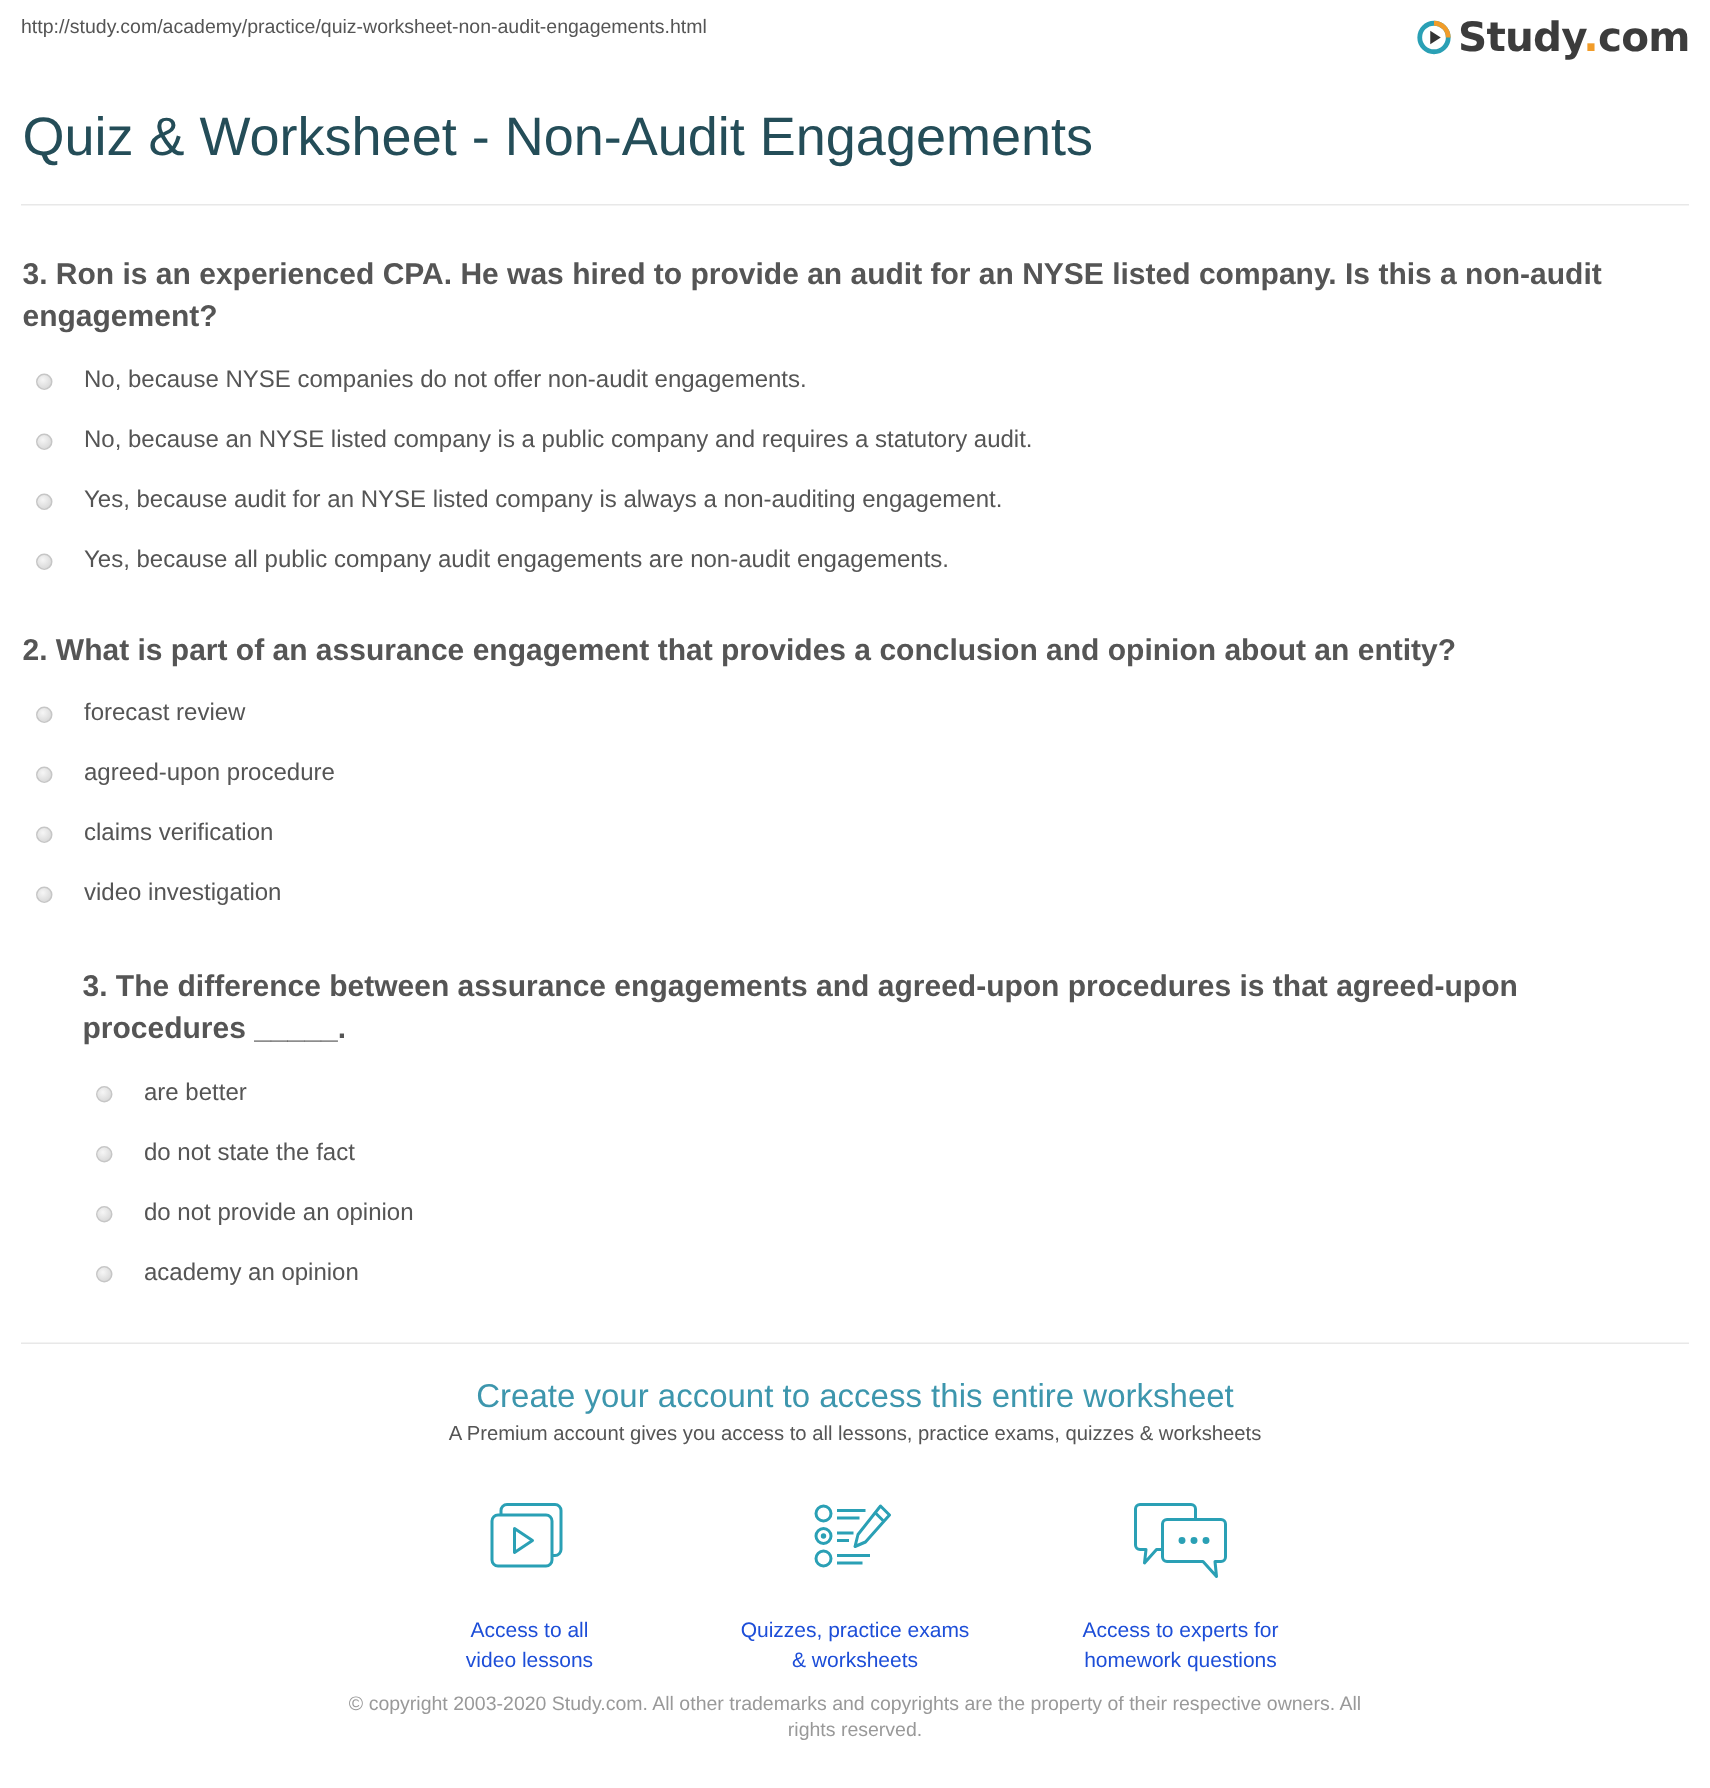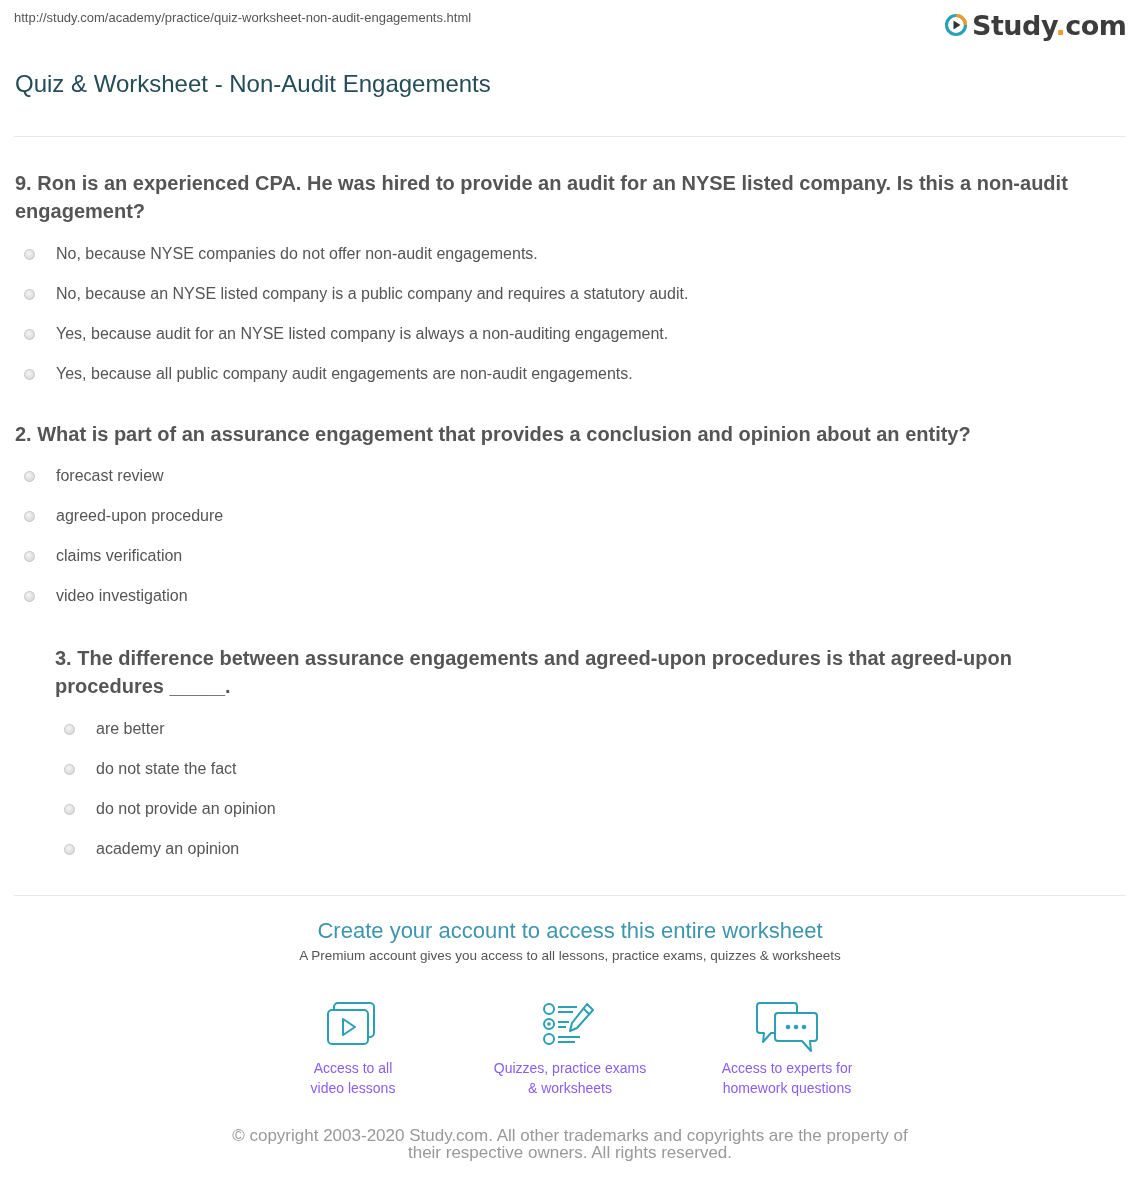--- a/index.html
+++ b/index.html
@@ -24,21 +24,21 @@
     .logo-icon { width: 24px; height: 24px; margin-right: 4px; }
     .logo-text {
       font-family: "DejaVu Sans", sans-serif;
       font-size: 27px; font-weight: bold; color: #3c3c3c;
       letter-spacing: -0.5px;
     }
     .logo-text .dot { color: #f19c29; }
     .page-title {
       position: absolute; left: 15px; top: 70px;
       font-family: "Liberation Sans", sans-serif;
-      font-size: 24px; color: #244d58;
+      font-size: 36px; color: #244d58;
       font-weight: normal;
     }
     .divider {
       position: absolute; left: 14px; right: 14px;
       height: 1px; background: #e8e8e8;
     }
     .question {
       position: absolute; left: 15px; right: 20px;
     }
     .q-text {
@@ -76,30 +76,30 @@
     .features {
       position: absolute; top: 1000px; left: 0; right: 0;
       display: flex; justify-content: center;
     }
     .feature {
       width: 217px; text-align: center;
       display: flex; flex-direction: column; align-items: center;
     }
     .feature svg { width: 66px; height: 54px; display: block; }
     .feature-label {
-      margin-top: 4px;
-      font-family: "Liberation Sans", sans-serif;
-      font-size: 14px; color: #8b5cf6; line-height: 20px;
+      margin-top: 22px;
+      font-family: "Liberation Sans", sans-serif;
+      font-size: 14px; color: #1d4ed8; line-height: 20px;
       white-space: pre-line;
     }
     .copyright {
       position: absolute; left: 215px; width: 710px; top: 1127px;
       text-align: center;
       font-family: "Liberation Sans", sans-serif;
-      font-size: 17px; color: #999; line-height: 17px;
+      font-size: 13px; color: #999; line-height: 17px;
     }
   </style>
 </head>
 <body>
 
 <div class="url">http://study.com/academy/practice/quiz-worksheet-non-audit-engagements.html</div>
 
 <div class="logo">
   <svg class="logo-icon" viewBox="0 0 24 24">
     <circle cx="12" cy="12" r="9.5" fill="none" stroke="#2aa0b5" stroke-width="3.2"></circle>
@@ -107,21 +107,21 @@
     <path d="M9.5 7.5 L16.5 12 L9.5 16.5 Z" fill="#333"></path>
   </svg>
   <span class="logo-text"><span>Study</span><span class="dot">.</span><span>com</span></span>
 </div>
 
 <h1 class="page-title">Quiz &amp; Worksheet - Non-Audit Engagements</h1>
 
 <div class="divider" style="top:136px;"></div>
 
 <div class="question" style="top:169px;">
-  <div class="q-text">9. Ron is an experienced CPA. He was hired to provide an audit for an NYSE listed company. Is this a non-audit engagement?</div>
+  <div class="q-text">3. Ron is an experienced CPA. He was hired to provide an audit for an NYSE listed company. Is this a non-audit engagement?</div>
   <ul class="options" style="margin-top:9px;">
     <li class="option">
         <span class="radio"></span>
         <span>No, because NYSE companies do not offer non-audit engagements.</span>
       </li>
     <li class="option">
         <span class="radio"></span>
         <span>No, because an NYSE listed company is a public company and requires a statutory audit.</span>
       </li>
     <li class="option">

